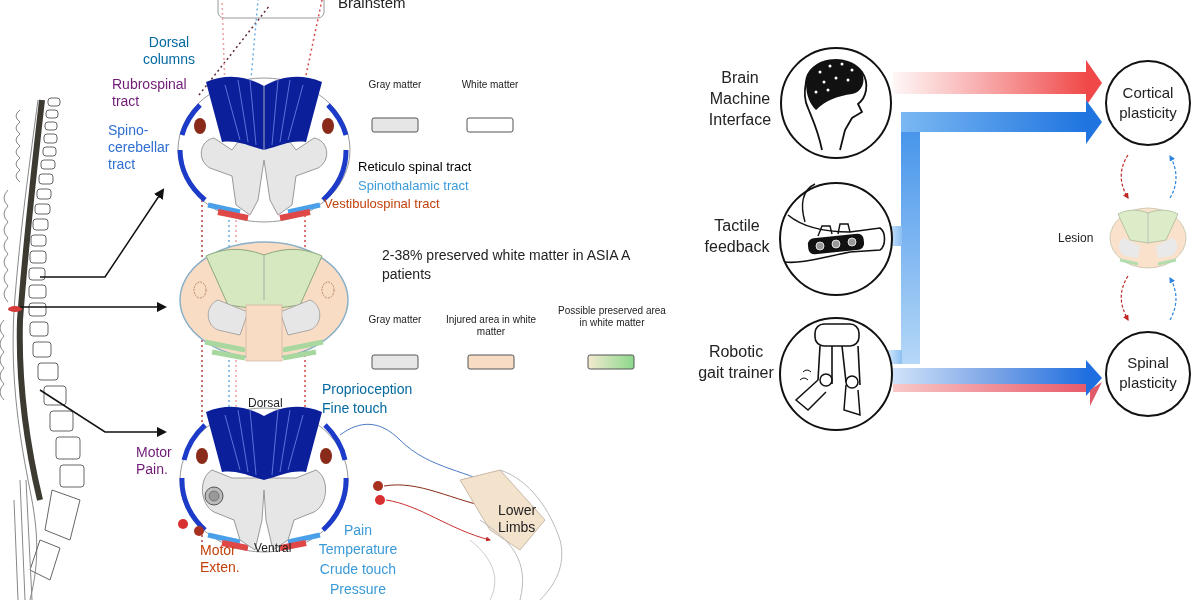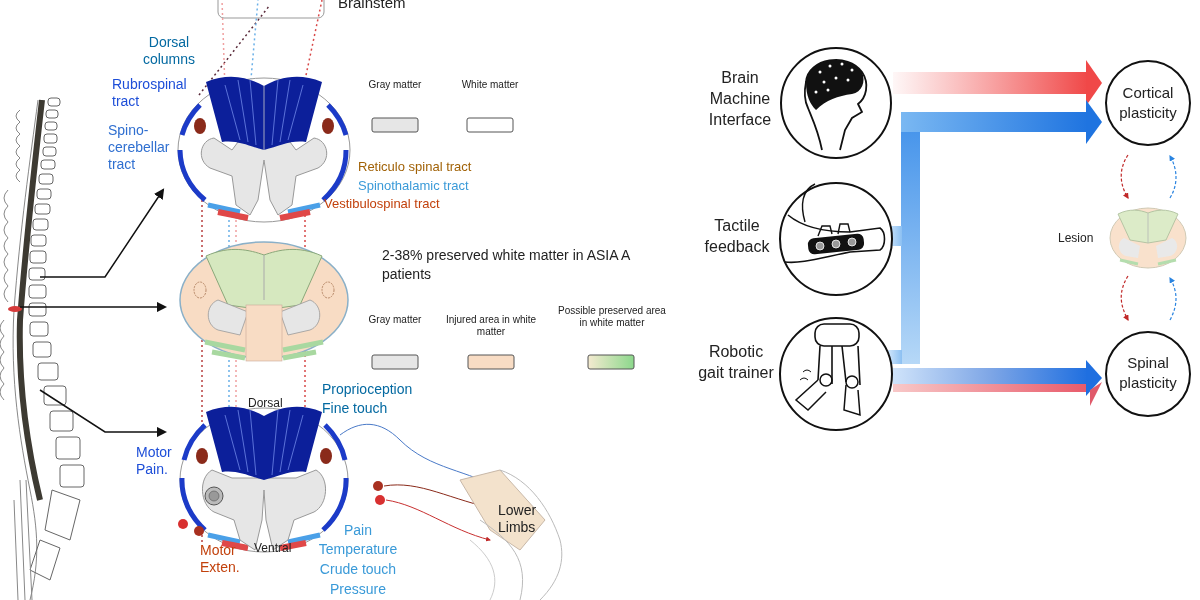--- a/index.html
+++ b/index.html
@@ -1,22 +1,22 @@
 <!DOCTYPE html>
 <html><head>
 <meta charset="utf-8">
 <style>
   html, body { margin:0; padding:0; background:#ffffff; }
   body { width:1200px; height:600px; position:relative; overflow:hidden; font-family:"Liberation Sans", sans-serif; }
   .lbl { position:absolute; font-family:"Liberation Sans", sans-serif; line-height:1.2; white-space:nowrap; }
   .c { text-align:center; }
   .dblue { color:#0369a1; }
-  .brown { color:#1d4ed8; }
+  .brown { color:#701a75; }
   .mblue { color:#2f6fd0; }
-  .pink  { color:#a16207; }
+  .pink  { color:#000000; }
   .cyan  { color:#3a9ad8; }
   .red   { color:#c2410c; }
   .black { color:#222; }
   svg { position:absolute; left:0; top:0; }
 </style>
 </head>
 <body>
 
 <svg width="1200" height="600" viewBox="0 0 1200 600">
   <defs>

